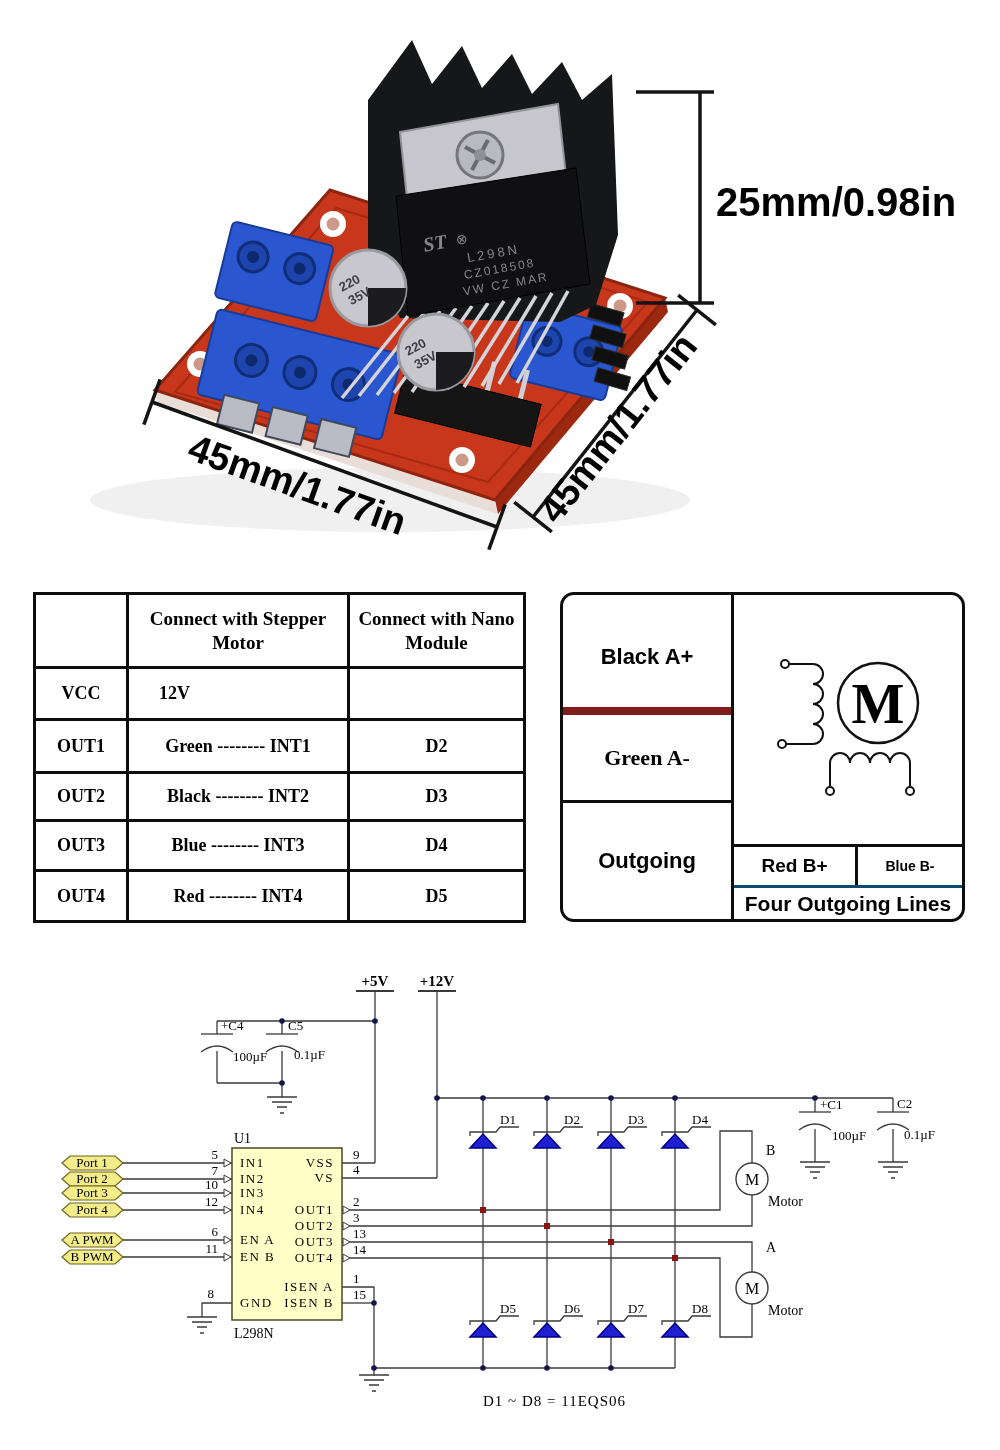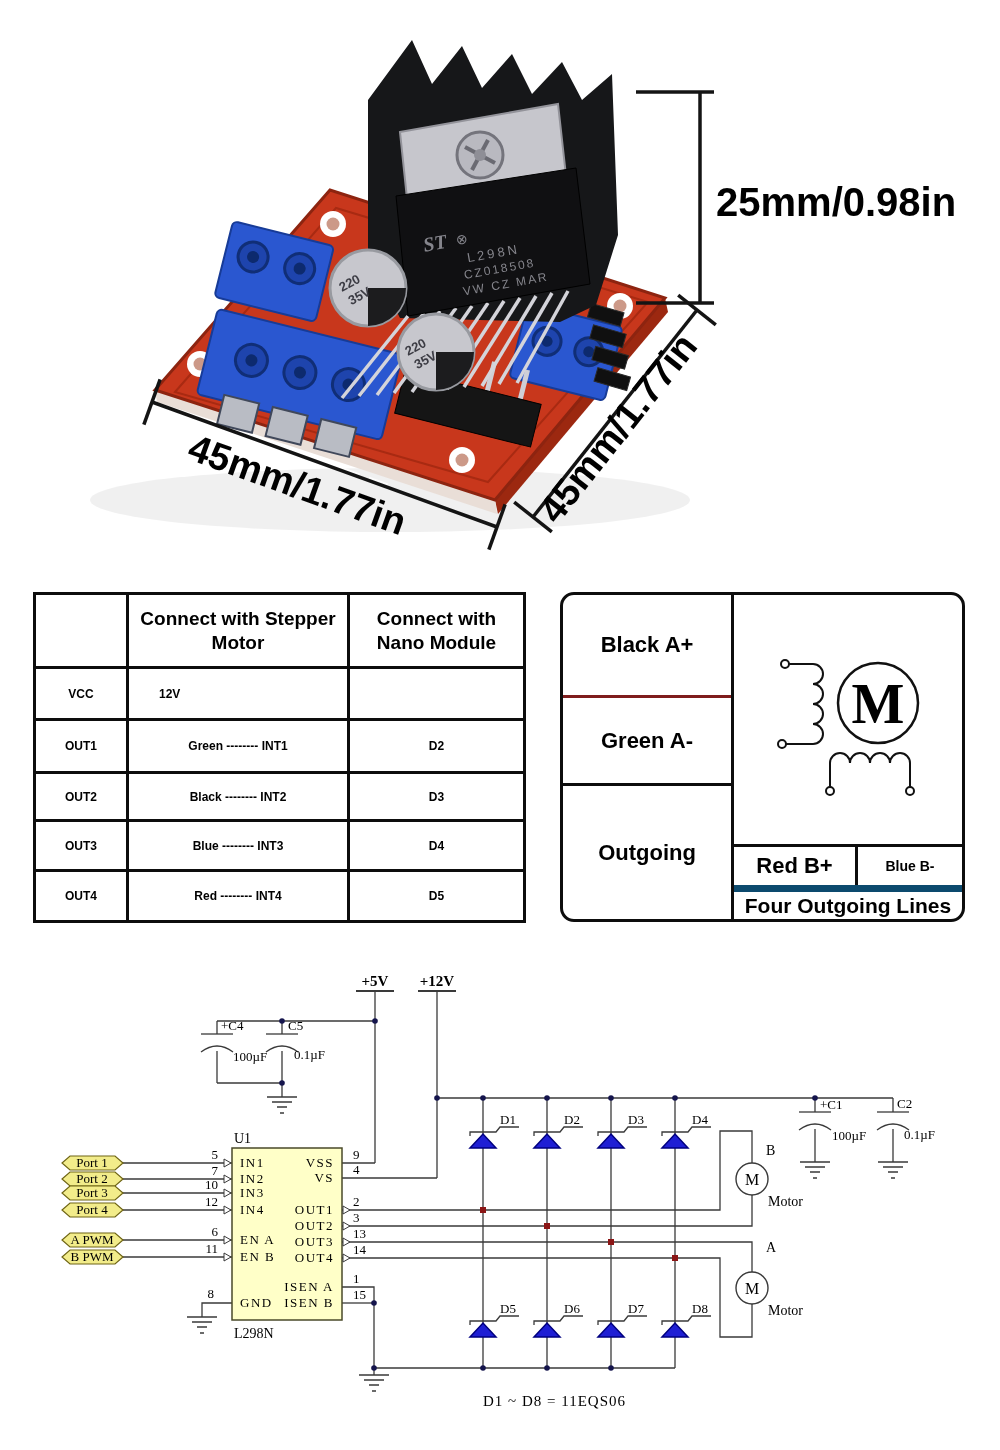--- a/index.html
+++ b/index.html
@@ -2,44 +2,44 @@
 <html><head>
 <meta charset="utf-8">
 <style>
   html,body{margin:0;padding:0;background:#fff;}
   .page{position:relative;width:1000px;height:1450px;background:#fff;overflow:hidden;
         font-family:"Liberation Sans",sans-serif;color:#000;}
   .abs{position:absolute;}
 
   
   table.conn{border-collapse:collapse;table-layout:fixed;width:490px;
-             font-family:Liberation Sans, sans-serif;}
+             font-family:Liberation Serif, serif;}
   table.conn th,table.conn td{border:3px solid #0d0d0d;text-align:center;vertical-align:middle;
-             font-weight:bold;font-size:12px;padding:0 4px;}
+             font-weight:bold;font-size:18px;padding:0 4px;}
   table.conn th{font-size:19px;line-height:1.25;}
   table.conn col.c1{width:93px;} table.conn col.c2{width:221px;} table.conn col.c3{width:176px;}
   table.conn tr.hdr{height:74px;}
   table.conn tr.r0{height:52px;} table.conn tr.r1{height:53px;}
   table.conn tr.r2{height:48px;} table.conn tr.r3{height:50px;} table.conn tr.r4{height:51px;}
   table.conn td.left{text-align:left;padding-left:30px;}
 
   
   .wpanel{left:560px;top:592px;width:405px;height:330px;border:3px solid #0d0d0d;
           border-radius:14px;box-sizing:border-box;display:flex;}
   .wp-left{width:168px;border-right:3px solid #0d0d0d;display:flex;flex-direction:column;}
   .wp-cell{display:flex;align-items:center;justify-content:center;font-weight:bold;font-size:22px;}
-  .wp-c0{height:100px;border-bottom:3px solid #7f1d1d;}
-  .wp-c1{height:85px;border-bottom:3px solid #0d0d0d;}
+  .wp-c0{height:100px;border-bottom:8px solid #7f1d1d;margin-top:12px;}
+  .wp-c1{height:85px;border-bottom:3px solid #0d0d0d;font-family:Liberation Serif, serif;}
   .wp-c2{flex:1;}
   .wp-right{flex:1;display:flex;flex-direction:column;}
   .wp-motorarea{height:249px;}
   .wp-row{height:38px;border-top:3px solid #0d0d0d;display:flex;}
-  .wp-red{width:121px;border-right:3px solid #0d0d0d;display:flex;align-items:center;justify-content:center;font-weight:bold;font-size:22px;}
+  .wp-red{width:121px;border-right:3px solid #0d0d0d;display:flex;align-items:center;justify-content:center;font-weight:bold;font-size:19px;}
   .wp-blue{flex:1;display:flex;align-items:center;justify-content:center;font-weight:bold;font-size:14px;}
-  .wp-footer{flex:1;border-top:7px solid #0c4a6e;display:flex;align-items:center;justify-content:center;font-weight:bold;font-size:21px;}
+  .wp-footer{flex:1;border-top:3px solid #0c4a6e;display:flex;align-items:center;justify-content:center;font-weight:bold;font-size:21px;}
 
   
   .ser{font-family:"Liberation Serif",serif;}
   .dimtxt{font-family:"Liberation Sans",sans-serif;font-weight:bold;}
   svg text{user-select:none;}
 </style>
 </head>
 <body>
 
 <div class="page">

